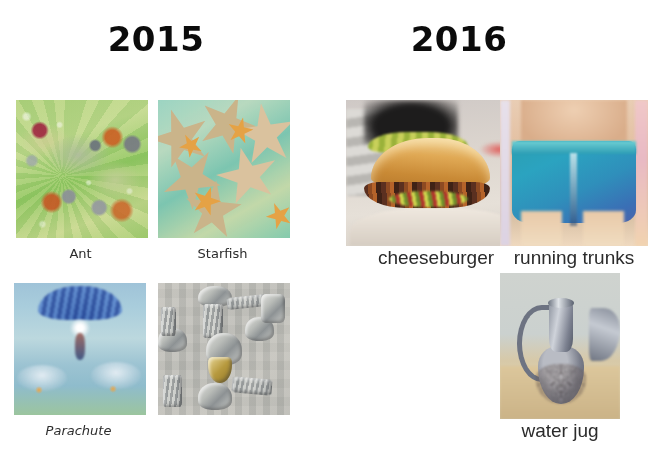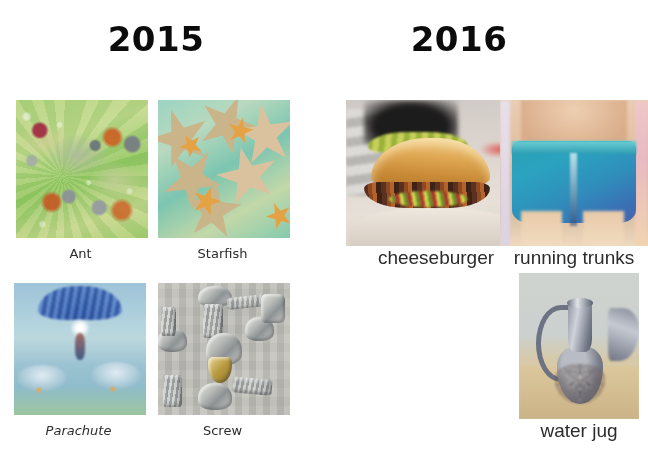--- a/index.html
+++ b/index.html
@@ -90,21 +90,21 @@
   .row2016 { position: relative; }
   .row2016.second { margin-top: 3px; }
 
   .cell-2016 {
     position: absolute;
     top: 0;
   }
   .c16-00 { left: 0px;   width: 180px; }
   .c16-01 { left: 154px; width: 148px; }
   .c16-10 { left: 0px;   width: 150px; }
-  .c16-11 { left: 154px; width: 120px; margin-left: 19px; }
+  .c16-11 { left: 154px; width: 120px; }
 
   .thumb16 {
     width: 100%;
     height: 146px;
     overflow: hidden;
     position: relative;
     background: #b9b5ad;
   }
   .row2016.second .thumb16 { height: 146px; }
 
@@ -495,21 +495,20 @@
             <div class="scr shaft" style="left:52%;top:10%;width:30%;height:9%;transform:rotate(-6deg);"></div>
             <div class="scr" style="left:0%;top:34%;width:22%;height:18%;"></div>
             <div class="scr shaft" style="left:2%;top:18%;width:12%;height:22%;"></div>
             <div class="scr" style="left:66%;top:26%;width:22%;height:18%;"></div>
             <div class="scr" style="left:78%;top:8%;width:18%;height:22%;border-radius:20%;"></div>
             <div class="scr" style="left:30%;top:76%;width:26%;height:20%;"></div>
             <div class="scr shaft" style="left:56%;top:72%;width:30%;height:12%;transform:rotate(5deg);"></div>
             <div class="scr shaft" style="left:4%;top:70%;width:14%;height:24%;"></div>
           </div>
         </div>
-        <div class="cap15">Screw</div>
       </div>
 
     </div>
   </div>
 
   <div class="panel panel-2016">
 
     <div class="year-title">2016</div>
 
     <div class="grid-2016">

